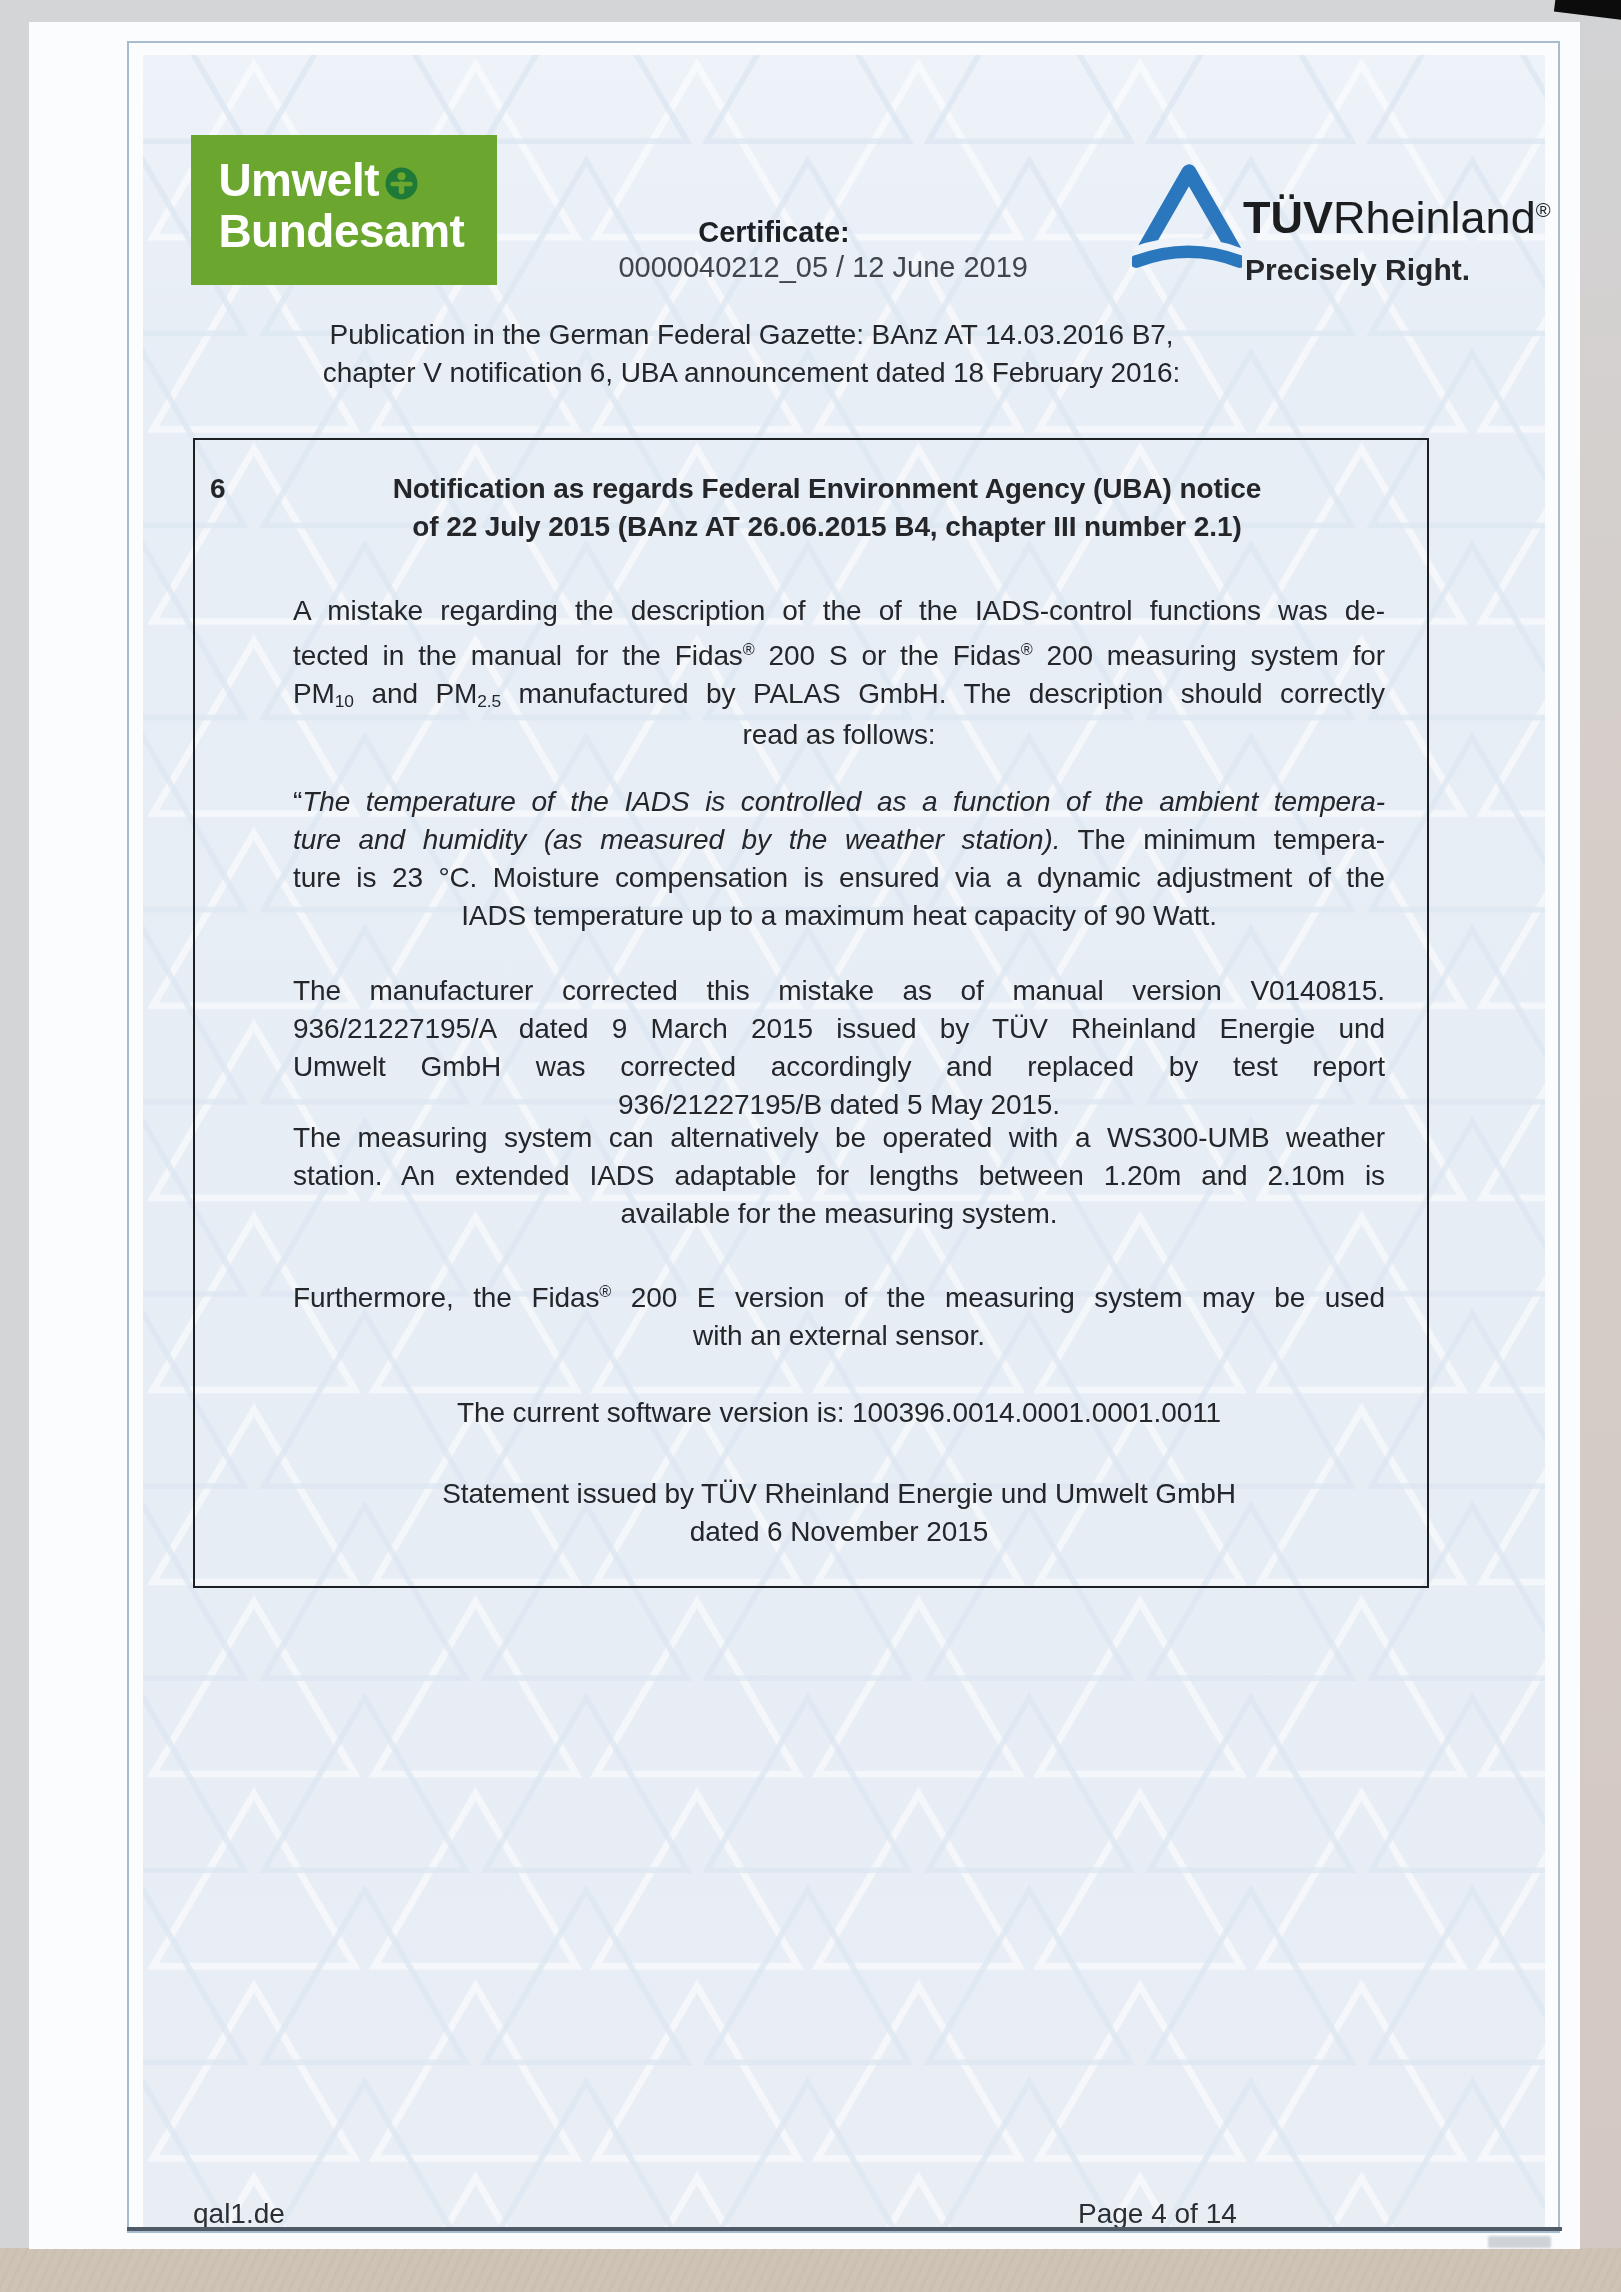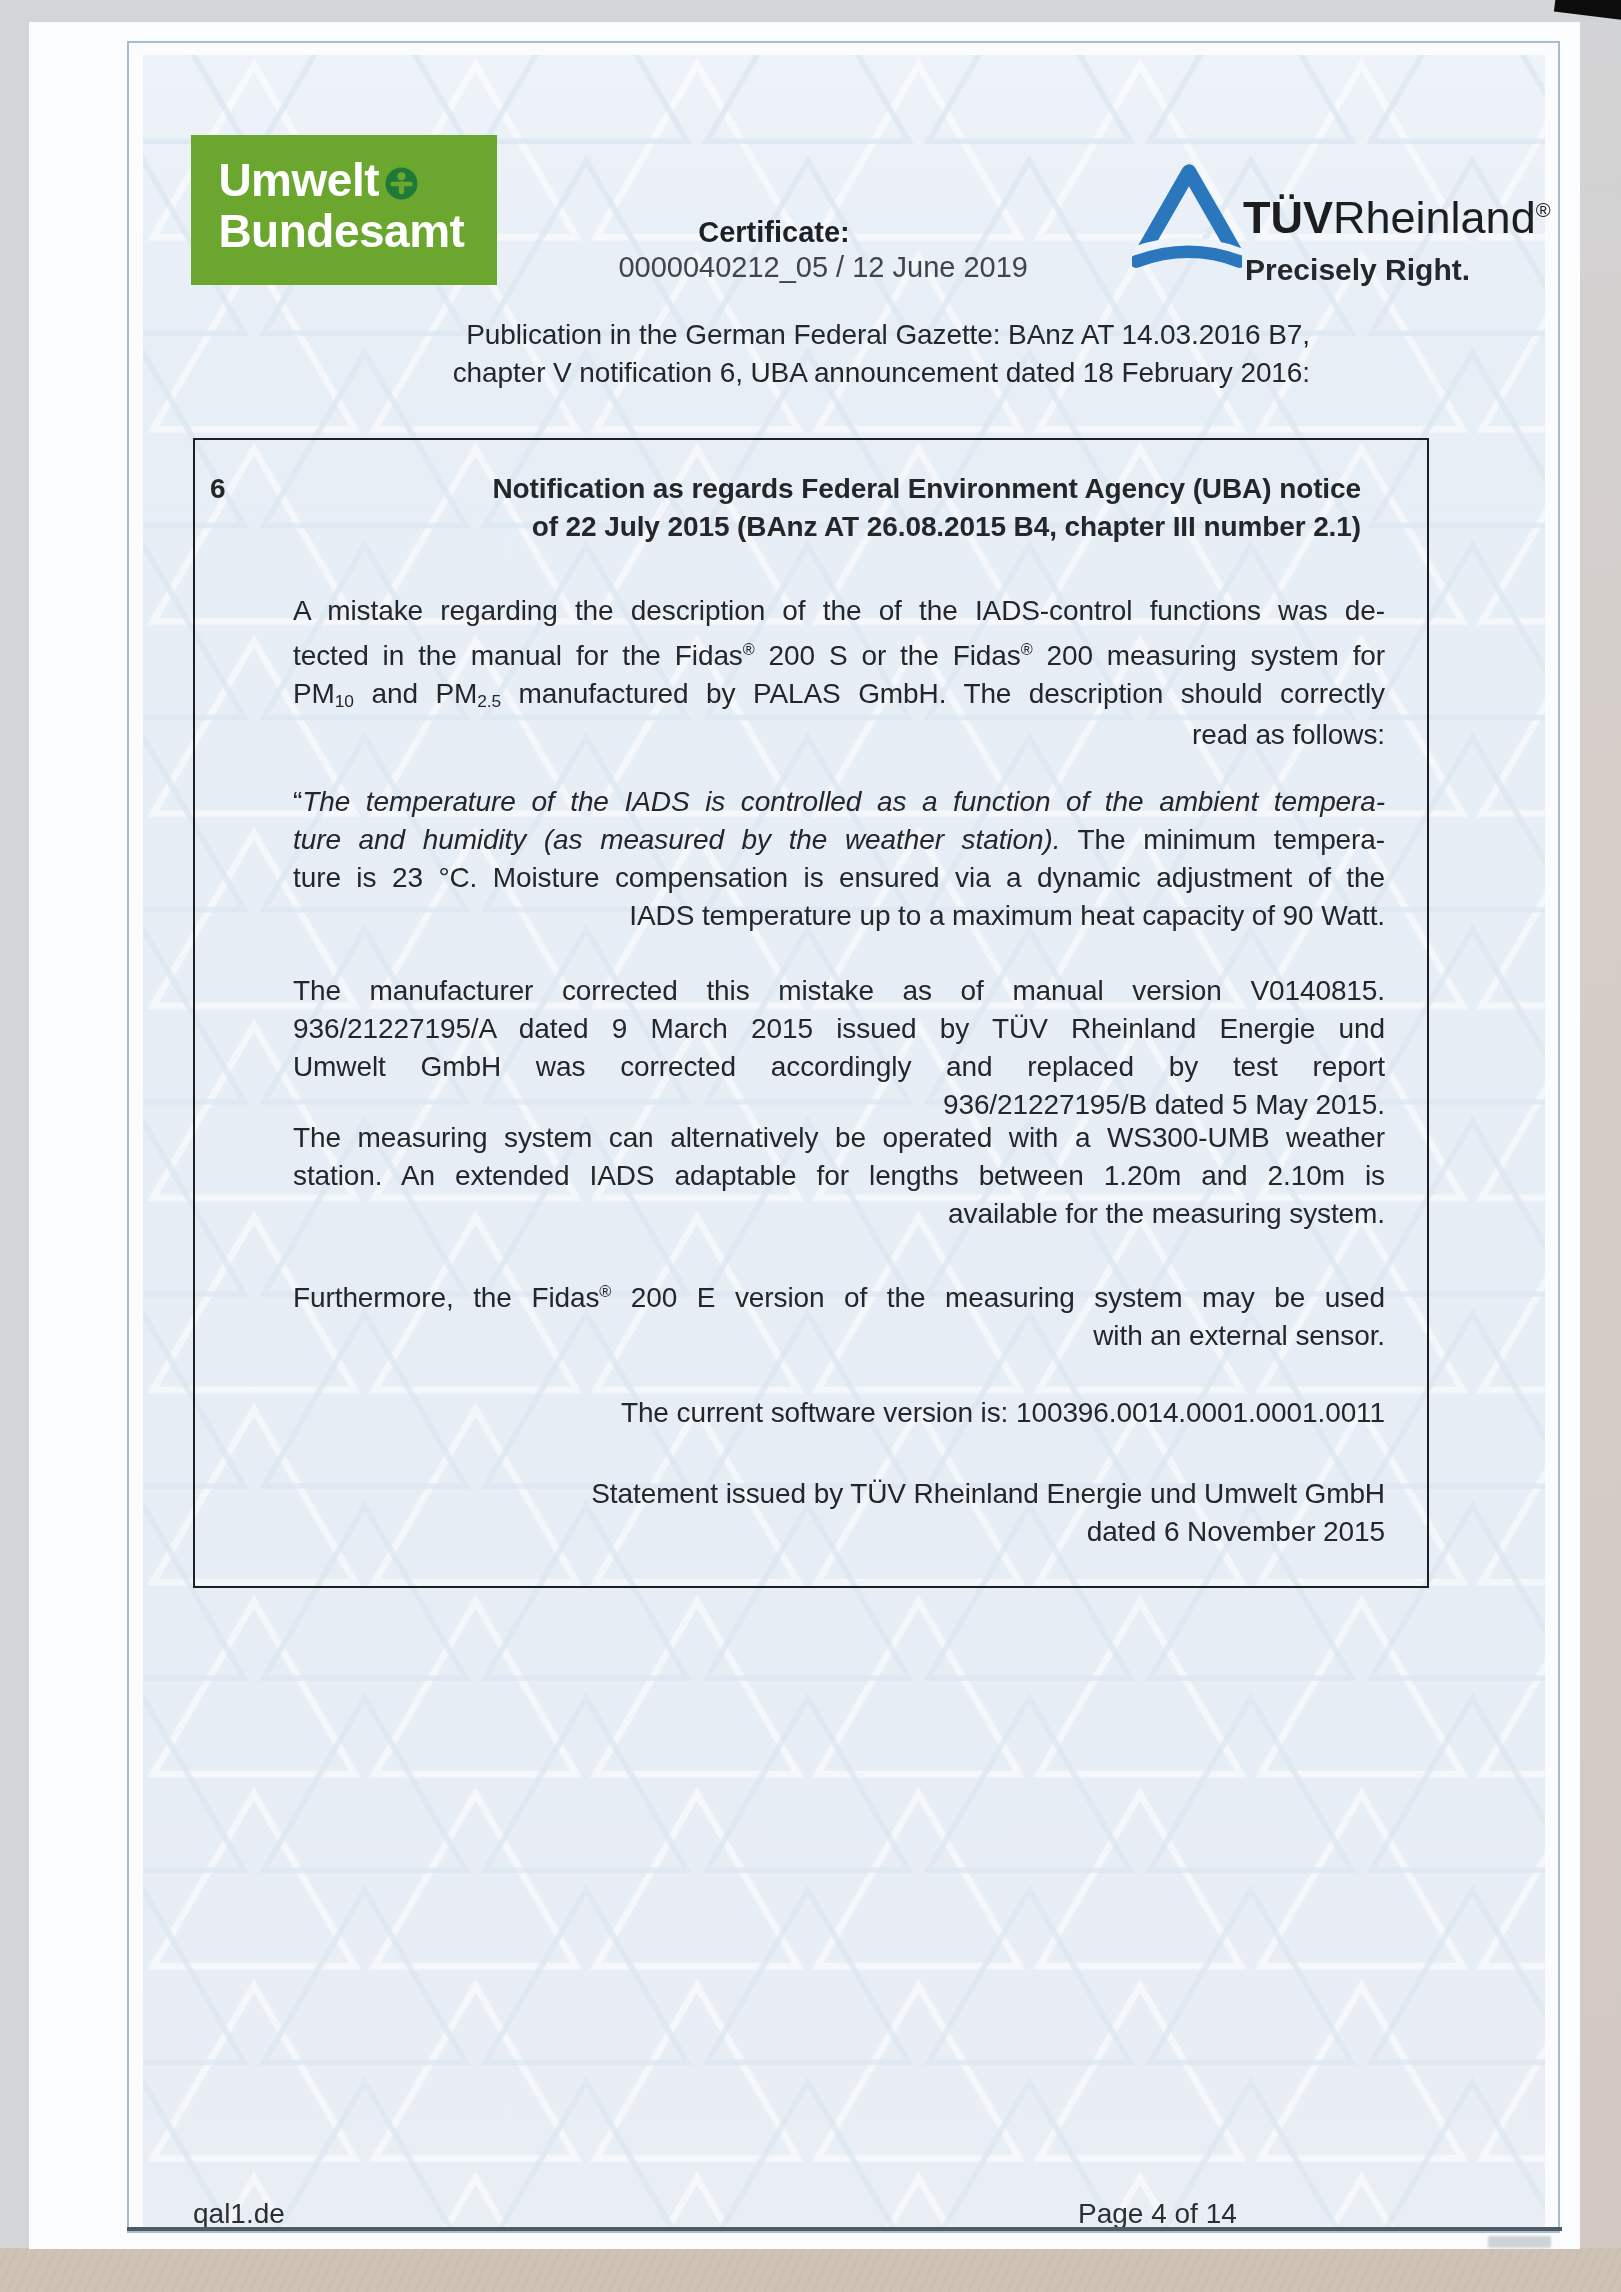--- a/index.html
+++ b/index.html
@@ -33,21 +33,21 @@
   .cert-number{position:absolute;left:538px;top:251px;width:490px;text-align:right;
     font-size:29px;color:#41454b;}
   
   .tuv-mark{position:absolute;left:1132px;top:160px;}
   .tuv-brand{position:absolute;left:1243px;top:192px;font-size:45px;color:#1c1d1f;white-space:nowrap;}
   .tuv-brand .b{font-weight:bold;}
   .tuv-brand sup{font-size:45%;vertical-align:super;}
   .tuv-tagline{position:absolute;left:1245px;top:253px;font-size:30px;font-weight:600;color:#26272a;}
   
   .tblock{position:absolute;font-size:28px;line-height:38px;letter-spacing:-0.1px;color:#24262a;}
-  .tblock .line{text-align:right;}
+  .tblock .line{text-align:center;}
   .tblock .line.j{text-align:justify;text-align-last:justify;}
   .tblock sub{font-size:62%;vertical-align:baseline;position:relative;top:0.22em;}
   .tblock sup{font-size:58%;vertical-align:super;}
   .intro{left:193px;top:316px;width:1117px;font-size:28px;}
   .notice-box{position:absolute;left:193px;top:438px;width:1236px;height:1150px;
     border:2.9px solid #1d2023;box-sizing:border-box;}
   .notice-number{left:210px;top:470px;font-weight:bold;font-size:28px;}
   .notice-heading{left:293px;top:470px;width:1068px;font-weight:bold;font-size:28px;}
   .p-mistake{left:293px;top:592px;width:1092px;}
   .p-quote{left:293px;top:783px;width:1092px;}
@@ -114,21 +114,21 @@
 
   <div class="tblock intro">
       <div class="line">Publication in the German Federal Gazette: BAnz AT 14.03.2016 B7,</div>
       <div class="line">chapter V notification 6, UBA announcement dated 18 February 2016:</div>
     </div>
 
   <div class="notice-box"></div>
   <div class="tblock notice-number">6</div>
   <div class="tblock notice-heading">
       <div class="line">Notification as regards Federal Environment Agency (UBA) notice</div>
-      <div class="line">of 22 July 2015 (BAnz AT 26.08.2015 B4, chapter III number 2.1)</div>
+      <div class="line">of 22 July 2015 (BAnz AT 26.06.2015 B4, chapter III number 2.1)</div>
     </div>
 
   <div class="tblock p-mistake">
       <div class="line j">A mistake regarding the description of the of the IADS-control functions was de-</div>
       <div class="line j">tected in the manual for the Fidas<sup>®</sup> 200 S or the Fidas<sup>®</sup> 200 measuring system for</div>
       <div class="line j">PM<sub>10</sub> and PM<sub>2.5</sub> manufactured by PALAS GmbH. The description should correctly</div>
       <div class="line">read as follows:</div>
     </div>
   <div class="tblock p-quote">
       <div class="line j">“<i>The temperature of the IADS is controlled as a function of the ambient tempera-</i></div>

